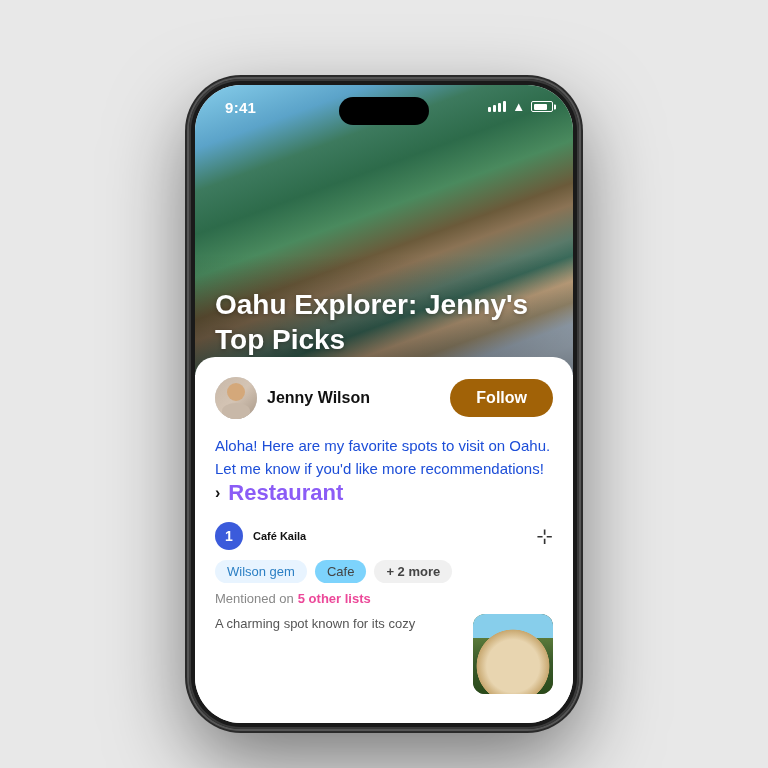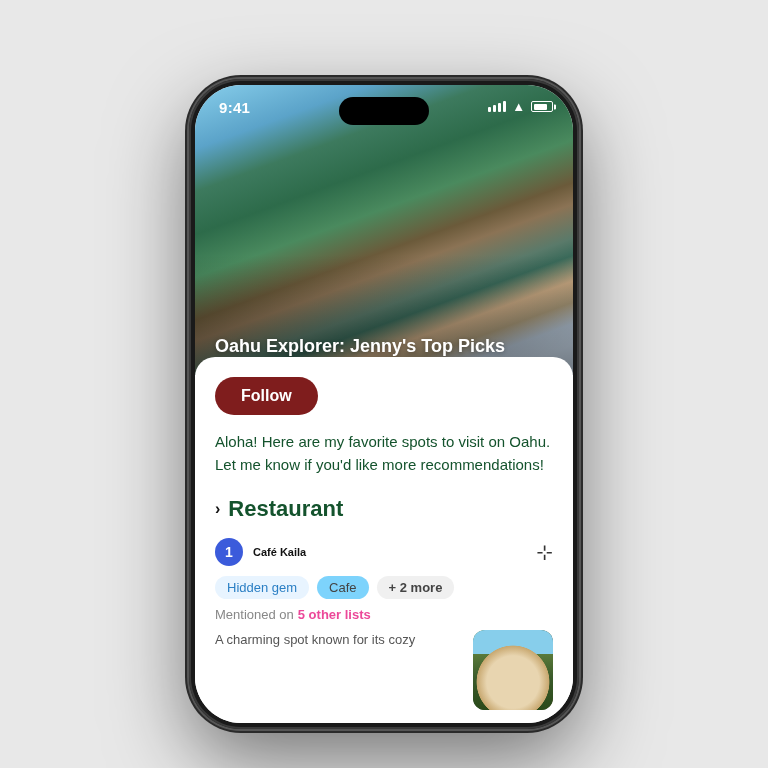--- a/index.html
+++ b/index.html
@@ -78,21 +78,21 @@
       top: 6px; left: 6px;
       right: 6px; bottom: 6px;
       border-radius: 46px;
       overflow: hidden;
       background: #fff;
     }
 
     
     .status-bar {
       position: absolute;
-      top: 0; left: 0; right: 0;
+      top: 0; left: 6px; right: 0;
       height: 50px;
       display: flex;
       align-items: flex-start;
       padding-top: 14px;
       padding-left: 24px;
       padding-right: 20px;
       justify-content: space-between;
       z-index: 10;
     }
 
@@ -201,21 +201,21 @@
       height: 120px;
       background: linear-gradient(transparent, rgba(0,0,0,0.45));
     }
 
     .hero-title {
       position: absolute;
       bottom: 18px;
       left: 20px;
       right: 20px;
       color: #fff;
-      font-size: 18px;
+      font-size: 28px;
       font-weight: 800;
       line-height: 1.25;
       text-shadow: 0 1px 4px rgba(0,0,0,0.3);
     }
 
     
     .content-area {
       position: absolute;
       top: 272px;
       left: 0; right: 0; bottom: 0;
@@ -286,56 +286,55 @@
       border-radius: 50% 50% 0 0;
     }
 
     .author-name {
       font-size: 16px;
       font-weight: 700;
       color: #111;
     }
 
     .follow-btn {
-      background: #7f1d1d;
+      background: #a16207;
       color: #fff;
       border: none;
       border-radius: 25px;
       padding: 10px 26px;
       font-size: 16px;
       font-weight: 700;
       cursor: pointer;
     }
 
     
     .bio-text {
       font-size: 15px;
-      color: #14532d;
+      color: #1d4ed8;
       line-height: 1.5;
-      margin-bottom: 20px;
     }
 
     
     .section-header {
       display: flex;
       align-items: center;
       gap: 8px;
       margin-bottom: 16px;
     }
 
     .section-chevron {
       font-size: 16px;
       font-weight: 700;
       color: #111;
     }
 
     .section-title {
       font-size: 22px;
       font-weight: 800;
-      color: #14532d;
+      color: #8b5cf6;
     }
 
     
     .place-card {
       border-radius: 12px;
       background: #fff;
     }
 
     .place-header {
       display: flex;
@@ -492,41 +491,47 @@
       <div class="dynamic-island"></div>
 
       <div class="hero-image">
         <div class="hero-overlay"></div>
         <div class="hero-title">Oahu Explorer: Jenny's Top Picks</div>
       </div>
 
       <div class="content-area">
 
         <div class="author-row">
+          <div class="author-info">
+            <div class="avatar">
+              <div class="avatar-face"></div>
+            </div>
+            <span class="author-name">Jenny Wilson</span>
+          </div>
           <button class="follow-btn">Follow</button>
         </div>
 
         <p class="bio-text">Aloha! Here are my favorite spots to visit on Oahu. Let me know if you'd like more recommendations!</p>
 
         <div class="section-header">
           <span class="section-chevron">›</span>
           <span class="section-title">Restaurant</span>
         </div>
 
         <div class="place-card">
           <div class="place-header">
             <div class="place-name-row">
               <div class="place-number">1</div>
               <span class="place-name">Café Kaila</span>
             </div>
             <span class="bookmark-icon">⊹</span>
           </div>
 
           <div class="tags-row">
-            <span class="tag tag-hidden-gem">Hidden gem</span>
+            <span class="tag tag-hidden-gem">Wilson gem</span>
             <span class="tag tag-cafe">Cafe</span>
             <span class="tag tag-more">+ 2 more</span>
           </div>
 
           <div class="mentioned-row">
             <span>Mentioned on</span>
             <a class="mentioned-link">5 other lists</a>
           </div>
 
           <div class="place-body">

